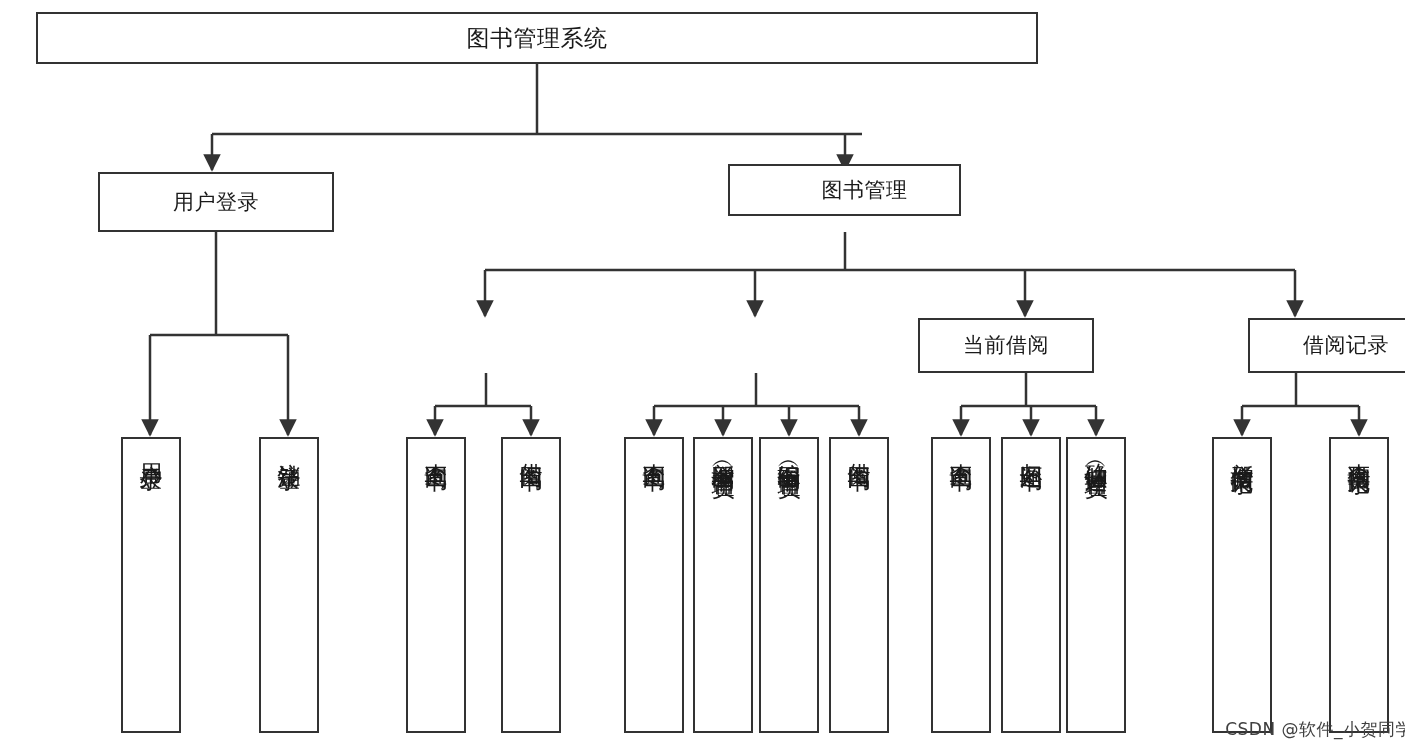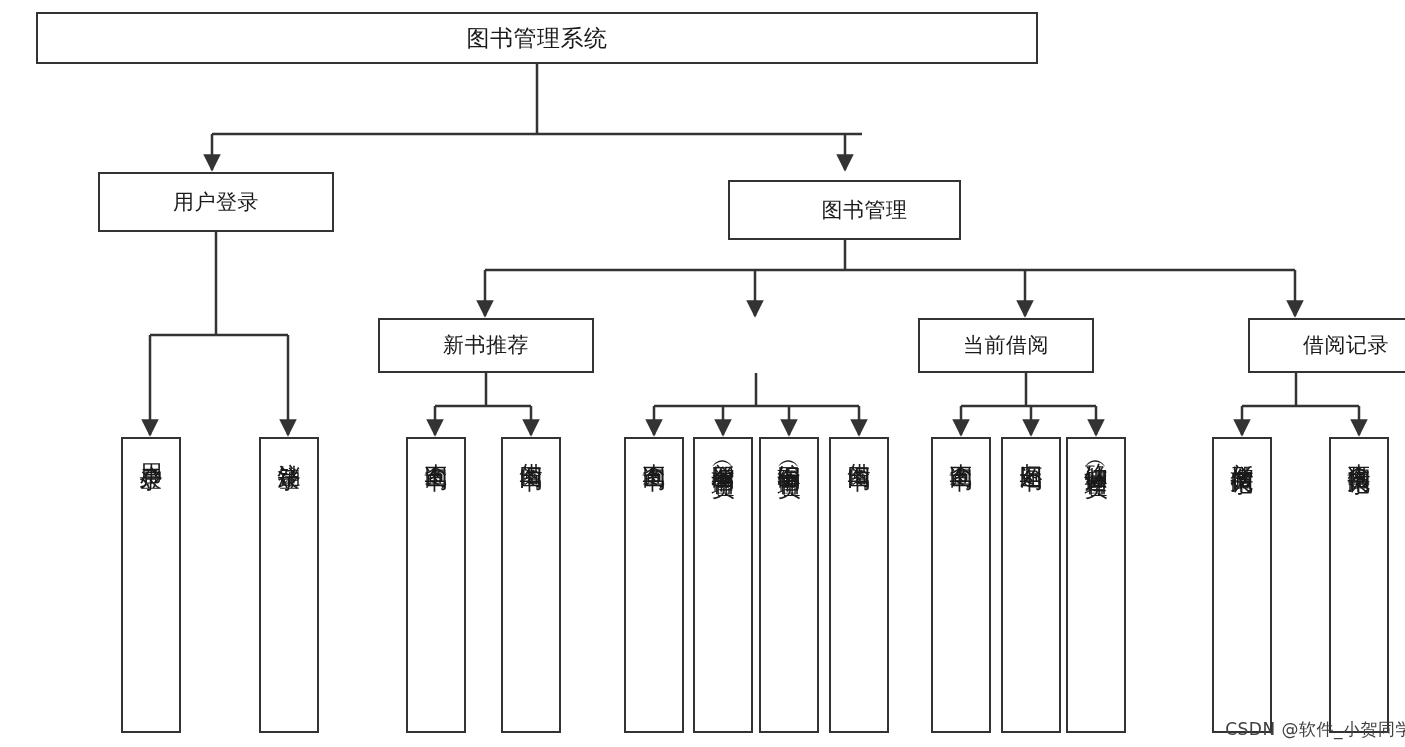--- a/index.html
+++ b/index.html
@@ -127,27 +127,24 @@
     </g>
   </svg>
 
   <div class="node horiz" id="n-root" style="left: 20px; top: 12px; width: 1002px; height: 52px;">
     <span class="lbl">图书管理系统</span>
   </div>
 
   <div class="node horiz" id="n-user_login" style="left: 82px; top: 172px; width: 236px; height: 60px;">
     <span class="lbl">用户登录</span>
   </div>
-  <div class="node horiz" id="n-book_mgmt" style="left: 712px; top: 180px; width: 233px; height: 60px; padding-left: 40px;">
+  <div class="node horiz" id="n-book_mgmt" style="left: 712px; top: 164px; width: 233px; height: 52px; padding-left: 40px;">
     <span class="lbl">图书管理</span>
   </div>
 
-  <div class="node horiz" id="n-new_book_rec" style="left: 362px; top: 318px; width: 216px; height: 55px;">
-    <span class="lbl">新书推荐</span>
-  </div>
   <div class="node horiz" id="n-current_borrow" style="left: 902px; top: 318px; width: 176px; height: 55px;">
     <span class="lbl">当前借阅</span>
   </div>
   <div class="node horiz" id="n-borrow_record" style="left: 1232px; top: 318px; width: 196px; height: 55px;">
     <span class="lbl">借阅记录</span>
   </div>
 
   <div class="node vert" id="n-leaf_user_login" style="left: 105px; top: 437px; width: 60px; height: 296px;">
     <span class="lbl">用户登录</span>
   </div>

